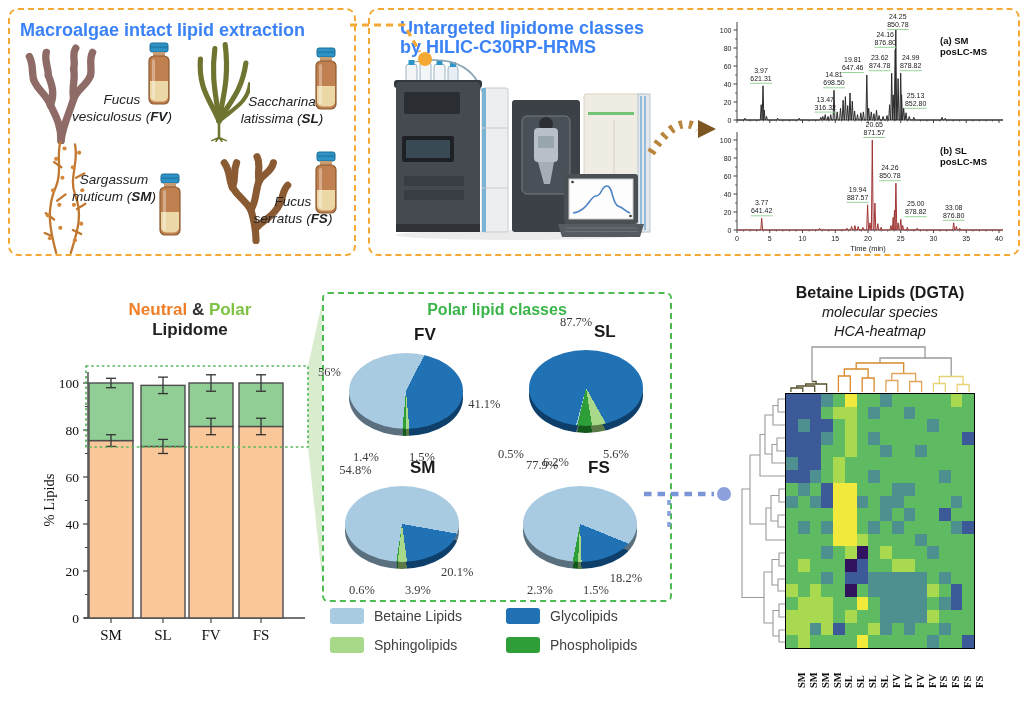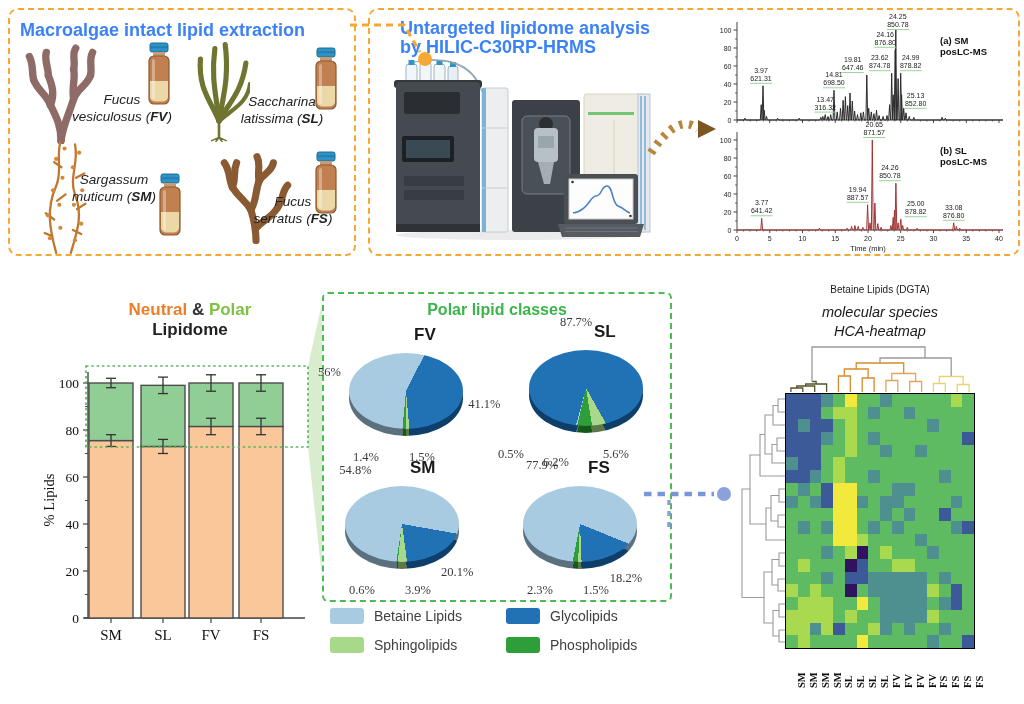--- a/index.html
+++ b/index.html
@@ -216,21 +216,21 @@
     <i><span>Saccharina</span></i><br>
     <i><span>latissima</span>&nbsp;(<b>SL</b>)</i>
   </div>
   <div class="sp" style="left:228px;top:184px;width:110px">
     <i><span>Fucus</span></i><br>
     <i><span>serratus</span>&nbsp;(<b>FS</b>)</i>
   </div>
 </div>
 
 <div class="box" style="left:368px;top:8px;width:648px;height:244px">
-  <div class="box-title" style="left:30px;top:8px;width:440px">Untargeted lipidome analysis</div>
+  <div class="box-title" style="left:30px;top:8px;width:440px">Untargeted lipidome classes</div>
   <div class="box-title" style="left:30px;top:27px;width:440px">by HILIC-C30RP-HRMS</div>
 
   <svg class="abs" style="left:18px;top:48px" width="270" height="184" viewBox="0 0 270 184">
     <ellipse cx="130" cy="177" rx="122" ry="5" fill="#000" opacity="0.08"></ellipse>
 
     <g>
       <rect x="18" y="6" width="11" height="20" rx="3" fill="#F2F6F9" stroke="#9DB4C4"></rect>
       <rect x="32" y="4" width="11" height="22" rx="3" fill="#F2F6F9" stroke="#9DB4C4"></rect>
       <rect x="46" y="6" width="11" height="20" rx="3" fill="#F2F6F9" stroke="#9DB4C4"></rect>
       <rect x="60" y="8" width="10" height="18" rx="3" fill="#E8EFF4" stroke="#9DB4C4"></rect>
@@ -516,21 +516,21 @@
   <div class="legend-item">
     <span class="swatch" style="background: rgb(168, 217, 139);"></span>
     <span>Sphingolipids</span>
   </div>
   <div class="legend-item">
     <span class="swatch" style="background: rgb(46, 158, 56);"></span>
     <span>Phospholipids</span>
   </div>
 </div>
 
-<div class="hm-title" style="top:284px;font-weight:normal;font-size:10px">Betaine Lipids (DGTA)</div>
+<div class="hm-title" style="top:284px;font-weight:bold;font-size:16px">Betaine Lipids (DGTA)</div>
 <div class="hm-title" style="top:304px;font-style:italic;font-size:14.5px">molecular species</div>
 <div class="hm-title" style="top:323px;font-style:italic;font-size:14.5px">HCA-heatmap</div>
 <div class="heat-grid" id="heat-grid">
     <div class="heat-cell" style="background: rgb(61, 90, 152);"></div>
     <div class="heat-cell" style="background: rgb(61, 90, 152);"></div>
     <div class="heat-cell" style="background: rgb(61, 90, 152);"></div>
     <div class="heat-cell" style="background: rgb(78, 143, 143);"></div>
     <div class="heat-cell" style="background: rgb(95, 187, 97);"></div>
     <div class="heat-cell" style="background: rgb(242, 233, 61);"></div>
     <div class="heat-cell" style="background: rgb(95, 187, 97);"></div>

